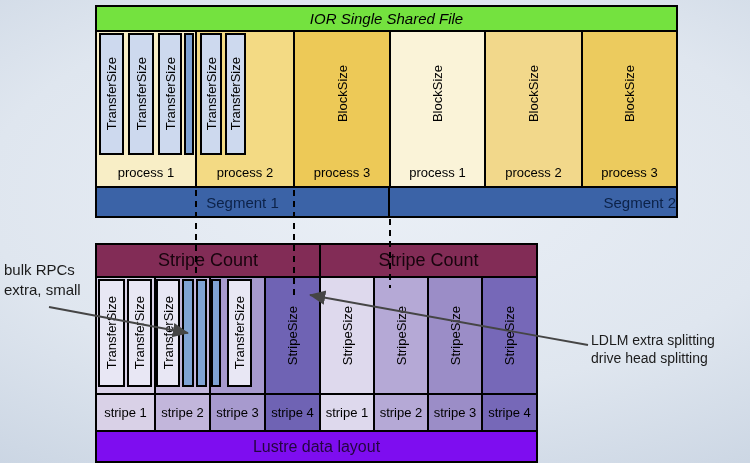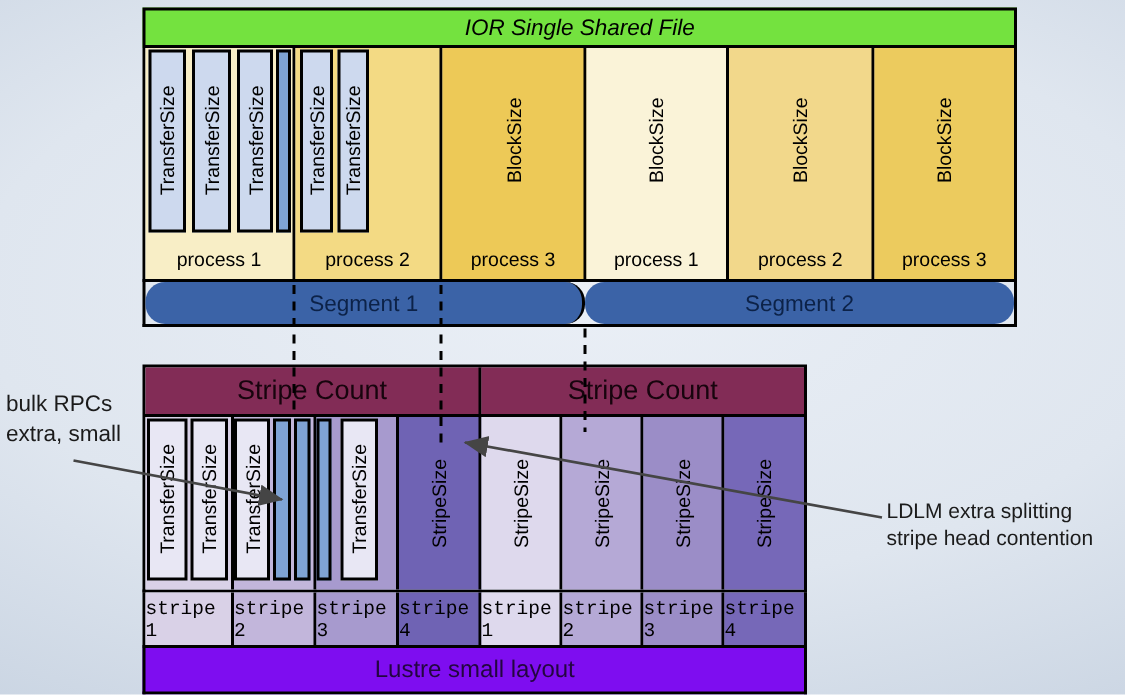--- a/index.html
+++ b/index.html
@@ -19,23 +19,23 @@
   }
   .ior-cols { display: flex; height: 156px; border: 2px solid #000; border-top: none; }
   .pcol { position: relative; border-right: 2px solid #000; flex: 0 0 auto; }
   .pcol:last-child { border-right: none; }
   .bg-p1a { background: #f8eec6; } .bg-p2a { background: #f3da84; } .bg-p3a { background: #edc957; }
   .bg-p1b { background: #faf3d8; } .bg-p2b { background: #f2d88b; } .bg-p3b { background: #eccb5e; }
   .seg-row { display: flex; height: 30px; border: 2px solid #000; border-top: none; }
   .seg-cell {
     background: #3b63a7; border-right: 2px solid #000; flex: 0 0 auto;
     display: flex; align-items: center; justify-content: center;
-    font-size: 15px; color: #0c2248; border-radius: 13px;
-  }
-  .seg-cell:last-child { border-right: none; }
+    font-size: 15px; color: #0c2248;
+  }
+  .seg-cell:last-child { border-right: none; justify-content: flex-end; }
 
   
   .tbar {
     position: absolute; background: #cdd9ee; border: 2px solid #000;
     display: flex; align-items: center; justify-content: center;
   }
   .sliver { position: absolute; background: #7fa3d4; border: 2px solid #000; }
   .ior .tbar, .ior .sliver { top: 1px; height: 122px; }
   .vlabel {
     writing-mode: vertical-rl; transform: rotate(180deg);
@@ -57,21 +57,21 @@
   .lus-cols { display: flex; height: 117px; border: 2px solid #000; border-top: none; }
   .scol { position: relative; border-right: 2px solid #000; flex: 0 0 auto; }
   .scol:last-child { border-right: none; }
   .lus .tbar { top: 1px; height: 108px; background: #e8e7f4; }
   .lus .sliver { top: 1px; height: 108px; }
   .svwrap { position: absolute; inset: 0; display: flex; align-items: center; justify-content: center; }
   .bg-s1 { background: #d9d1e7; } .bg-s2 { background: #c2b6db; }
   .bg-s3 { background: #a79ace; } .bg-s4 { background: #6f63b4; }
   .bg-t1 { background: #ded9ed; } .bg-t2 { background: #b5a9d6; }
   .bg-t3 { background: #9b8dc7; } .bg-t4 { background: #7668b8; }
-  .lab-row { display: flex; height: 37px; border: 2px solid #000; border-top: none; font-family: Liberation Mono, monospace; }
+  .lab-row { display: flex; height: 37px; border: 2px solid #000; border-top: none; }
   .lab-cell {
     border-right: 2px solid #000; flex: 0 0 auto;
     display: flex; align-items: center; justify-content: center; font-size: 13px;
   }
   .lab-cell:last-child { border-right: none; }
   .lustre-bar {
     height: 31px; background: #7e0df0; border: 2px solid #000; border-top: none;
     display: flex; align-items: center; justify-content: center;
     font-size: 16px; color: #230640;
   }
@@ -244,31 +244,31 @@
         </div>
       <div class="lab-cell bg-t3" style="width:54px">
           <span>stripe 3</span>
         </div>
       <div class="lab-cell bg-t4" style="width:53px">
           <span>stripe 4</span>
         </div>
     </div>
 
     <div class="lustre-bar">
-      <span>Lustre small layout</span>
+      <span>Lustre data layout</span>
     </div>
   </div>
 
   <div class="note note-left">
     <div>bulk RPCs</div>
     <div>extra, small</div>
   </div>
   <div class="note note-right">
     <div>LDLM extra splitting</div>
-    <div>stripe head contention</div>
+    <div>drive head splitting</div>
   </div>
 
   <svg class="overlay" width="750" height="463" viewBox="0 0 750 463">
     <defs>
       <marker id="ah" markerWidth="10" markerHeight="9" refX="8.5" refY="4" orient="auto">
         <path d="M0,0 L9,4 L0,8 z" fill="#454545"></path>
       </marker>
     </defs>
     <line class="dash" x1="196" y1="190" x2="196" y2="277"></line>
     <line class="dash" x1="294" y1="190" x2="294" y2="300"></line>

